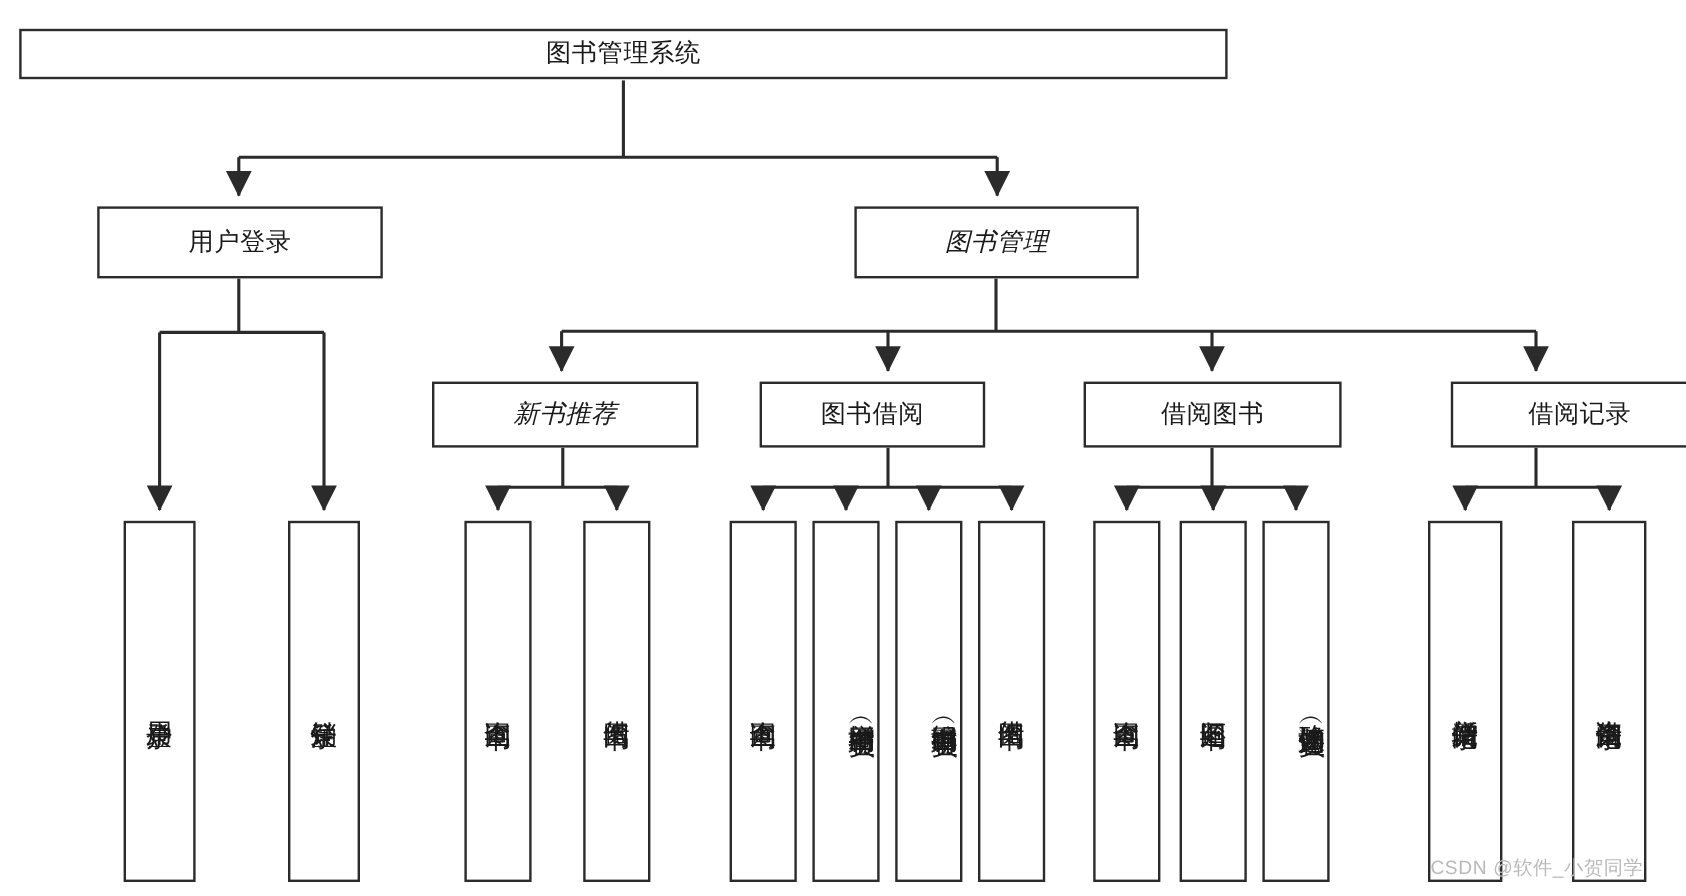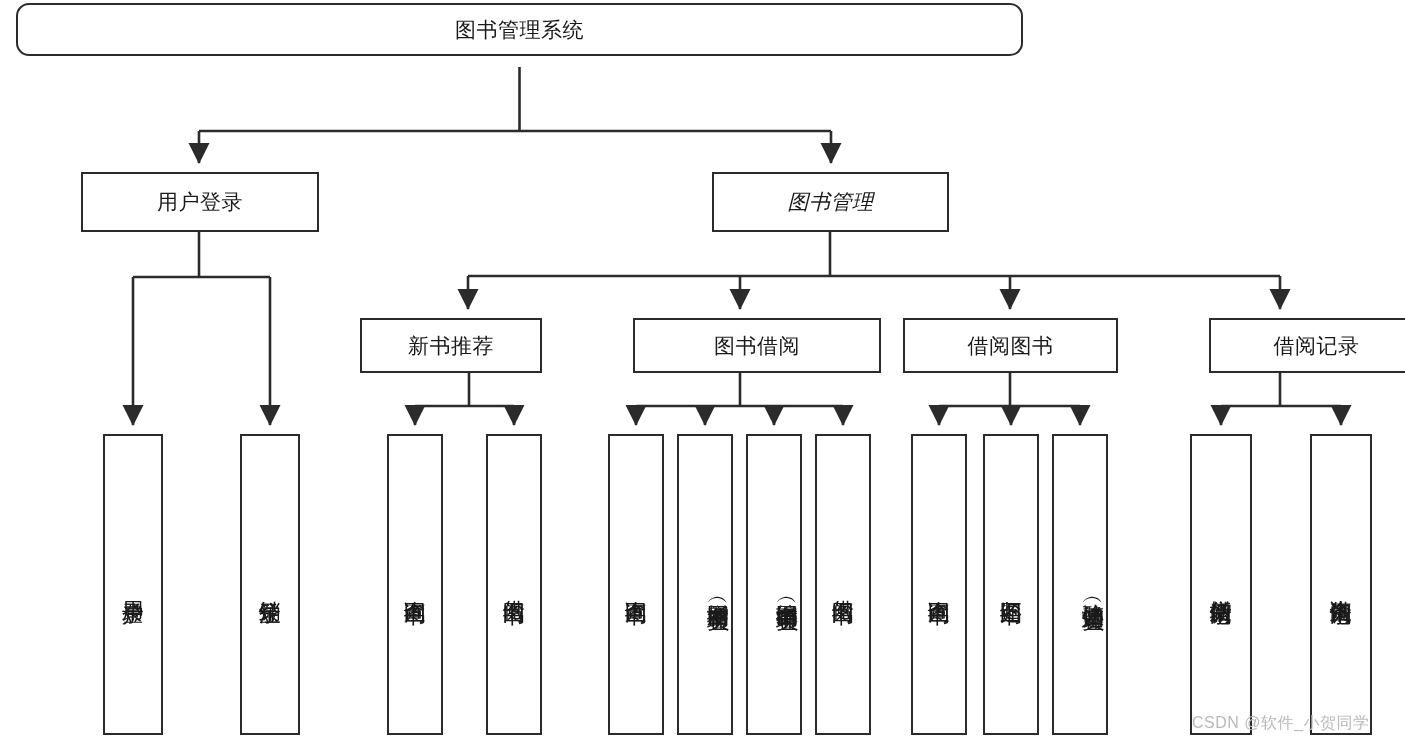--- a/index.html
+++ b/index.html
@@ -112,27 +112,27 @@
       <path d="M 1011 406 L 1011 425" marker-end="url(#arrow)"></path>
       <path d="M 1080 406 L 1080 425" marker-end="url(#arrow)"></path>
 
       <path d="M 1280 373 L 1280 406"></path>
       <path d="M 1221 406 L 1341 406"></path>
       <path d="M 1221 406 L 1221 425" marker-end="url(#arrow)"></path>
       <path d="M 1341 406 L 1341 425" marker-end="url(#arrow)"></path>
     </g>
   </svg>
 
-  <div class="node h" id="root-node" style="left: 16px; top: 3px; width: 1007px; height: 53px; border-radius: 13px;">图书管理系统</div>
+  <div class="node h" id="root-node" style="left: 16px; top: 24px; width: 1007px; height: 42px;">图书管理系统</div>
 
   <div class="node h" id="l1-0" style="left: 81px; top: 172px; width: 238px; height: 60px;">用户登录</div>
   <div class="node h" id="l1-1" style="left: 712px; top: 172px; width: 237px; height: 60px; font-style: italic;">图书管理</div>
 
-  <div class="node h" id="l2-0" style="left: 360px; top: 318px; width: 182px; height: 55px;">新书推荐</div>
-  <div class="node h" id="l2-1" style="left: 633px; top: 318px; width: 248px; height: 55px;">图书借阅</div>
+  <div class="node h" id="l2-0" style="left: 360px; top: 318px; width: 222px; height: 55px; font-style: italic;">新书推荐</div>
+  <div class="node h" id="l2-1" style="left: 633px; top: 318px; width: 188px; height: 55px;">图书借阅</div>
   <div class="node h" id="l2-2" style="left: 903px; top: 318px; width: 215px; height: 55px;">借阅图书</div>
   <div class="node h" id="l2-3" style="left: 1173px; top: 318px; width: 215px; height: 55px; margin-left: 36px;">借阅记录</div>
 
   <div class="node v mid" id="lf-0" style="left: 103px; top: 434px; width: 60px; height: 301px;">用户登录</div>
   <div class="node v mid" id="lf-1" style="left: 240px; top: 434px; width: 60px; height: 301px;">注销登录</div>
   <div class="node v mid" id="lf-2" style="left: 387px; top: 434px; width: 56px; height: 301px;">查询图书</div>
   <div class="node v mid" id="lf-3" style="left: 486px; top: 434px; width: 56px; height: 301px;">借阅图书</div>
   <div class="node v mid" id="lf-4" style="left: 608px; top: 434px; width: 56px; height: 301px;">查询图书</div>
   <div class="node v" id="lf-5" style="left: 677px; top: 434px; width: 56px; height: 301px;">新增图书（管理员）</div>
   <div class="node v" id="lf-6" style="left: 746px; top: 434px; width: 56px; height: 301px;">编辑图书（管理员）</div>

